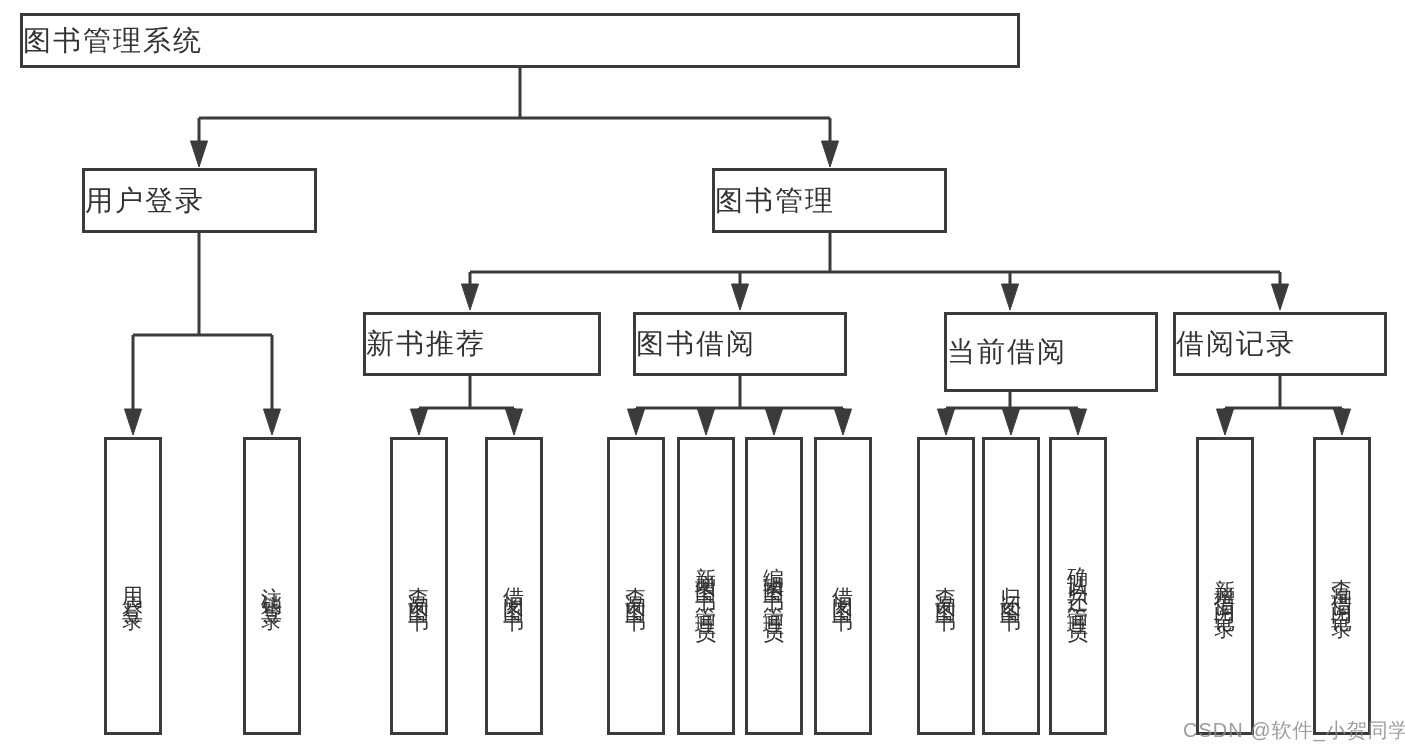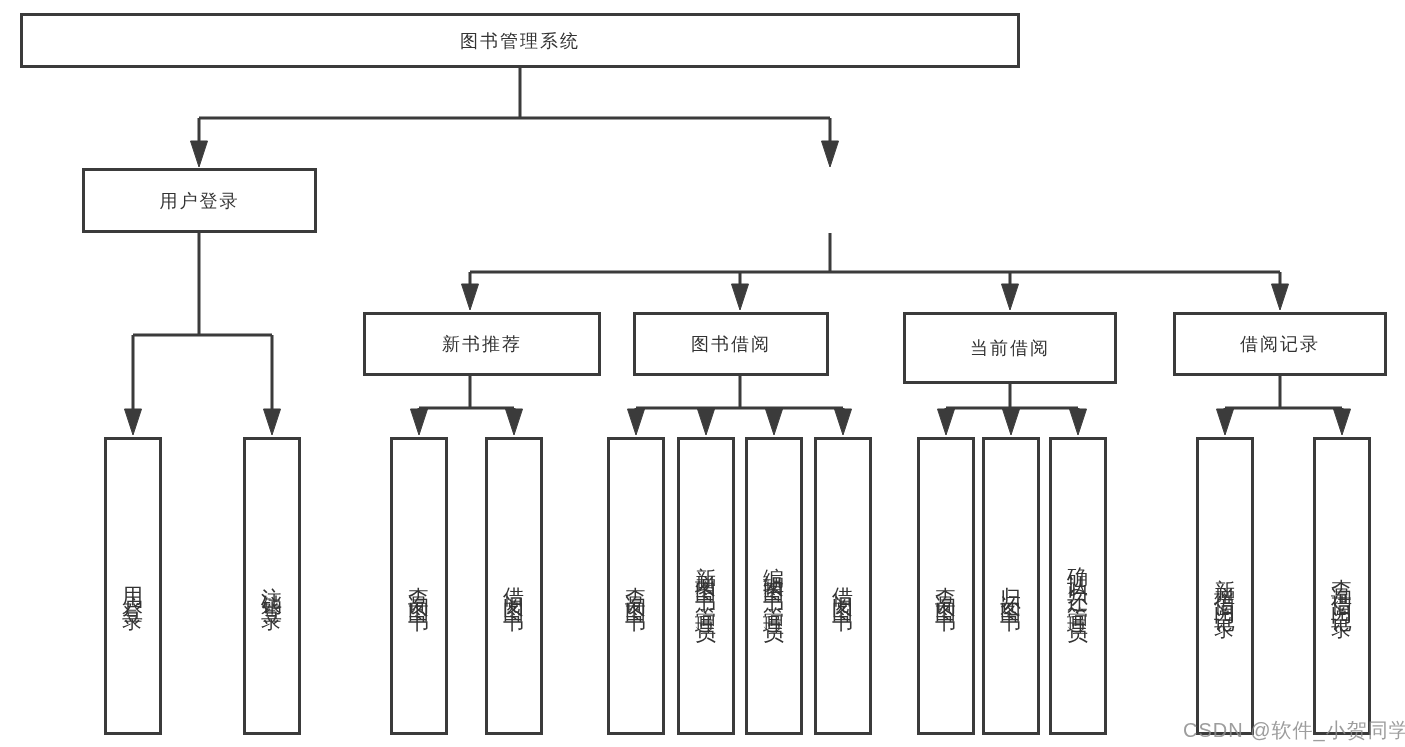--- a/index.html
+++ b/index.html
@@ -25,23 +25,23 @@
     fill: #3b3b3b;
     stroke: #3b3b3b;
   }
   .node {
     position: absolute;
     box-sizing: border-box;
     border: 3px solid #3b3b3b;
     background: #ffffff;
     display: flex;
     align-items: center;
-    justify-content: center;
+    justify-content: flex-start;
     color: #333333;
-    font-size: 18px;
+    font-size: 28px;
     letter-spacing: 2px;
     z-index: 2;
   }
   .vnode {
     position: absolute;
     box-sizing: border-box;
     border: 3px solid #3b3b3b;
     background: #ffffff;
     display: flex;
     align-items: center;
@@ -68,22 +68,22 @@
     letter-spacing: 1px;
     z-index: 6;
     white-space: nowrap;
   }
 
   
   #n-root  { left: 20px;  top: 13px;  width: 1000px; height: 55px; }
   #n-login { left: 82px;  top: 168px; width: 235px;  height: 65px; }
   #n-mgmt  { left: 712px; top: 168px; width: 235px;  height: 65px; }
   #n-rec   { left: 363px; top: 312px; width: 238px;  height: 64px; }
-  #n-bor   { left: 633px; top: 312px; width: 196px;  height: 64px; }
-  #n-cur   { left: 903px; top: 312px; width: 214px;  height: 72px; }
+  #n-bor   { left: 633px; top: 312px; width: 214px;  height: 64px; }
+  #n-cur   { left: 944px; top: 312px; width: 214px;  height: 80px; }
   #n-log   { left: 1173px;top: 312px; width: 214px;  height: 64px; }
 
   #l-login-1 { left: 104px; }
   #l-login-2 { left: 243px; }
   #l-rec-1   { left: 390px; }
   #l-rec-2   { left: 485px; }
   #l-bor-1   { left: 607px; }
   #l-bor-2   { left: 677px; }
   #l-bor-3   { left: 745px; }
   #l-bor-4   { left: 814px; }
@@ -174,20 +174,23 @@
     </g>
   </svg>
 
   <div class="node" id="n-root">
     <span>图书管理系统</span>
   </div>
 
   <div class="node" id="n-login">
     <span>用户登录</span>
   </div>
+  <div class="node" id="n-mgmt">
+    <span>图书管理</span>
+  </div>
 
   <div class="node" id="n-rec">
     <span>新书推荐</span>
   </div>
   <div class="node" id="n-bor">
     <span>图书借阅</span>
   </div>
   <div class="node" id="n-cur">
     <span>当前借阅</span>
   </div>

